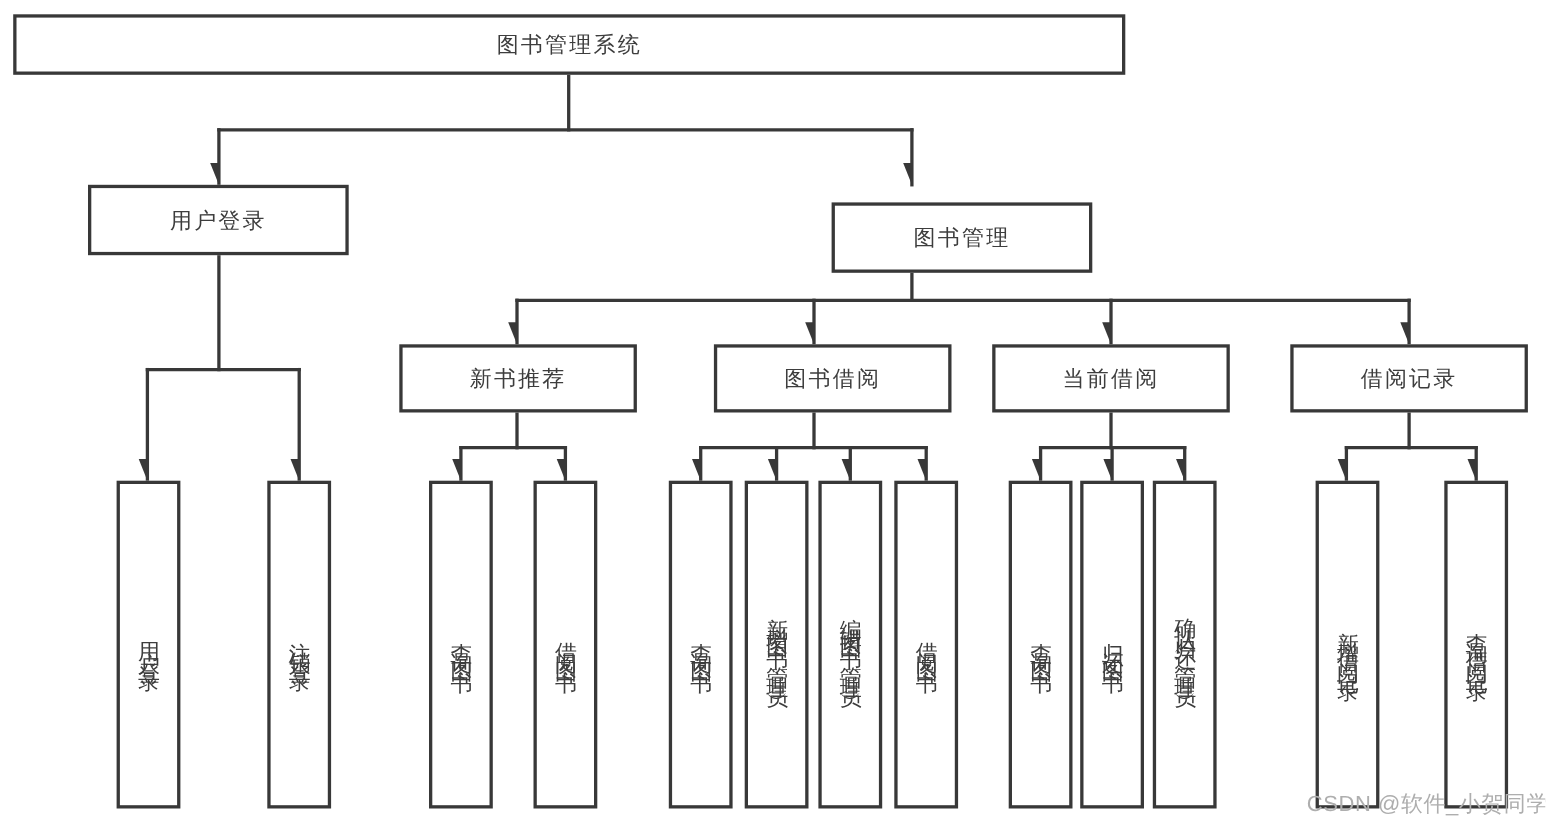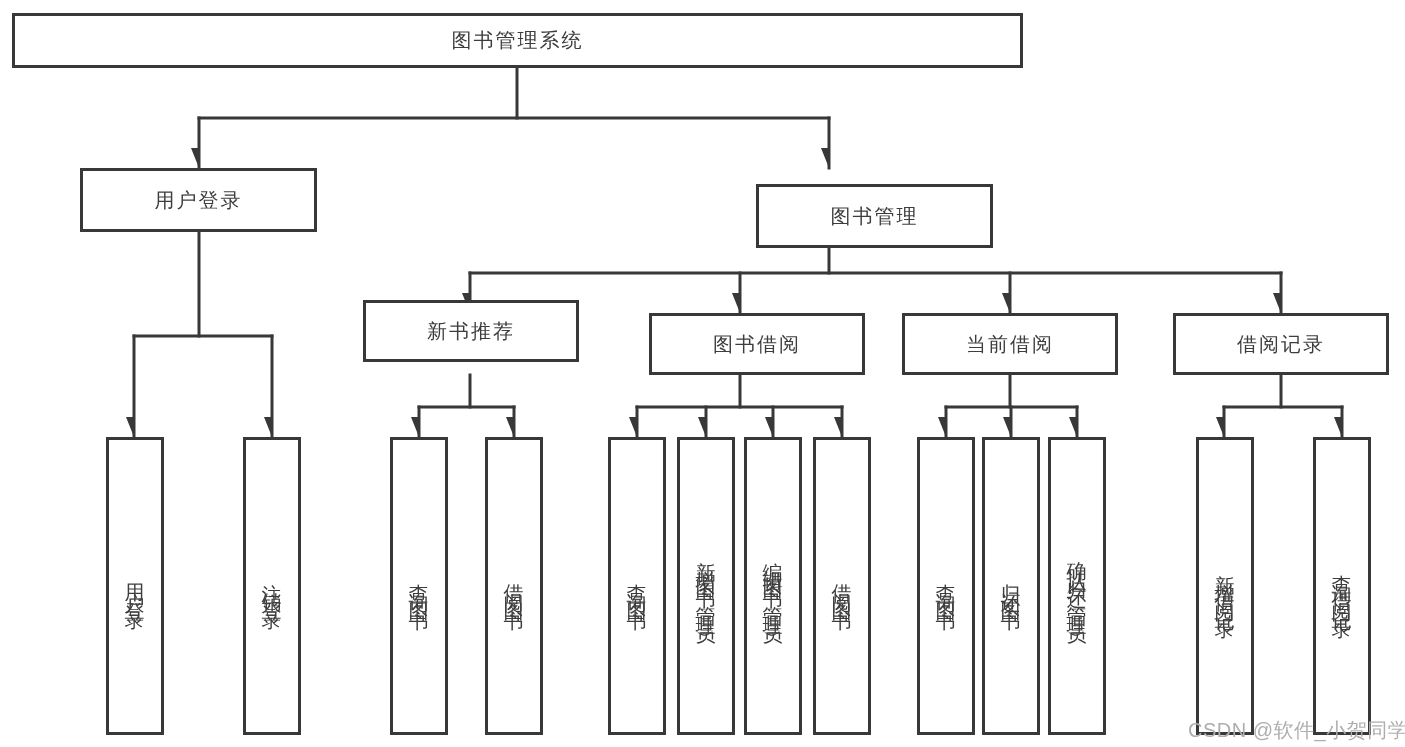--- a/index.html
+++ b/index.html
@@ -127,21 +127,21 @@
     <line x1="1224" y1="407" x2="1342" y2="407"></line>
     <line x1="1224" y1="407" x2="1224" y2="437" marker-end="url(#ah)"></line>
     <line x1="1342" y1="407" x2="1342" y2="437" marker-end="url(#ah)"></line>
   </svg>
 
   <div class="hbox" style="left:12px; top:13px; width:1011px; height:55px;">图书管理系统</div>
 
   <div class="hbox" style="left:80px; top:168px; width:237px; height:64px;">用户登录</div>
   <div class="hbox" style="left:711px; top:184px; width:237px; height:64px;margin-left:45px;">图书管理</div>
 
-  <div class="hbox" style="left:363px; top:300px; width:216px; height:62px;">新书推荐</div>
+  <div class="hbox" style="left:363px; top:313px; width:216px; height:62px;">新书推荐</div>
   <div class="hbox" style="left:632px; top:313px; width:216px; height:62px;margin-left:17px;">图书借阅</div>
   <div class="hbox" style="left:902px; top:313px; width:216px; height:62px;">当前借阅</div>
   <div class="hbox" style="left:1173px; top:313px; width:216px; height:62px;">借阅记录</div>
 
   <div class="vbox" style="left:106px;">
     <span>用户登录</span>
   </div>
   <div class="vbox" style="left:243px;">
     <span>注销登录</span>
   </div>

